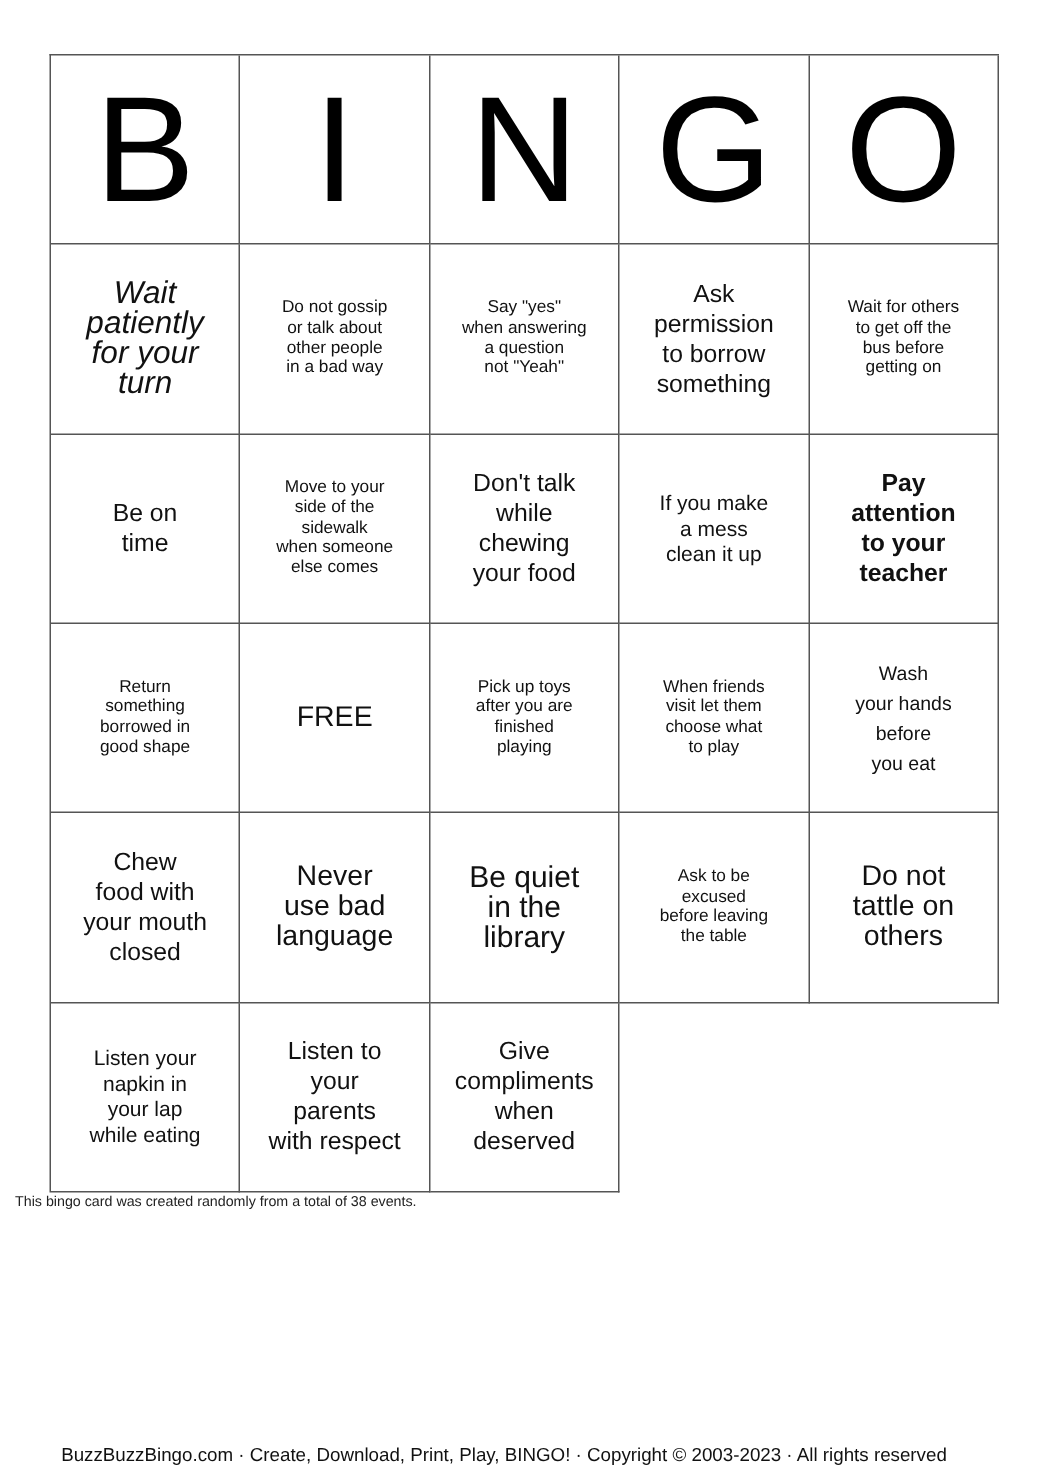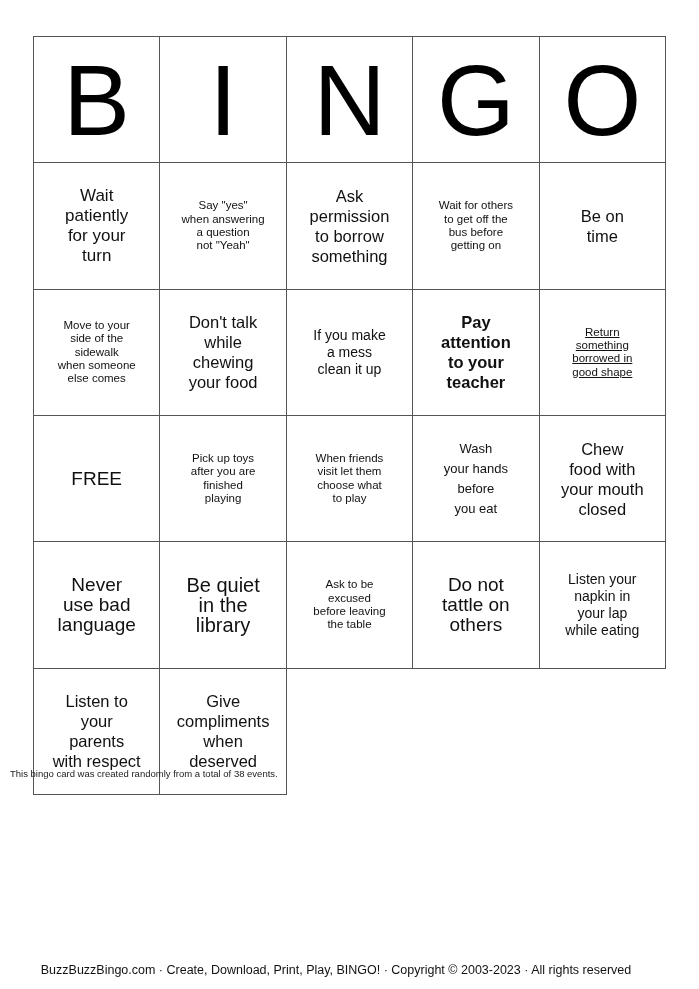--- a/index.html
+++ b/index.html
@@ -43,21 +43,21 @@
   }
   .header-cell {
     font-size: 100px;
     line-height: 1;
     color: #000;
     padding: 0;
   }
   .note {
     position: absolute;
     left: 10px;
-    top: 768px;
+    top: 796px;
     font-size: 9.5px;
     color: #222;
   }
   .footer {
     position: absolute;
     left: 0;
     width: 672px;
     top: 963px;
     text-align: center;
     font-size: 12.5px;
@@ -67,24 +67,28 @@
 </head>
 <body>
 
 <div class="card">
   <div class="cell header-cell">B</div>
   <div class="cell header-cell">I</div>
   <div class="cell header-cell">N</div>
   <div class="cell header-cell">G</div>
   <div class="cell header-cell">O</div>
 
-  <div class="cell" style="font-size: 17px; line-height: 20px;">Wait
+  <div class="cell" style="font-size: 21px; line-height: 20px; font-style: italic;">Wait
 patiently
 for your
 turn</div>
+  <div class="cell" style="font-size: 11.5px; line-height: 13.4px;">Do not gossip
+or talk about
+other people
+in a bad way</div>
   <div class="cell" style="font-size: 11.5px; line-height: 13.4px;">Say "yes"
 when answering
 a question
 not "Yeah"</div>
   <div class="cell" style="font-size: 16.5px; line-height: 20px;">Ask
 permission
 to borrow
 something</div>
 
   <div class="cell" style="font-size: 11.5px; line-height: 13.4px;">Wait for others
@@ -103,21 +107,21 @@
 chewing
 your food</div>
   <div class="cell" style="font-size: 14px; line-height: 17px;">If you make
 a mess
 clean it up</div>
 
   <div class="cell" style="font-size: 16.5px; line-height: 20px; font-weight: bold;">Pay
 attention
 to your
 teacher</div>
-  <div class="cell" style="font-size: 11.5px; line-height: 13.4px; text-decoration: underline;">Return
+  <div class="cell" style="font-size: 11.5px; line-height: 13.4px;">Return
 something
 borrowed in
 good shape</div>
   <div class="cell" style="font-size: 19px; line-height: 22px;">FREE</div>
   <div class="cell" style="font-size: 11.5px; line-height: 13.4px;">Pick up toys
 after you are
 finished
 playing</div>
   <div class="cell" style="font-size: 11.5px; line-height: 13.4px;">When friends
 visit let them

